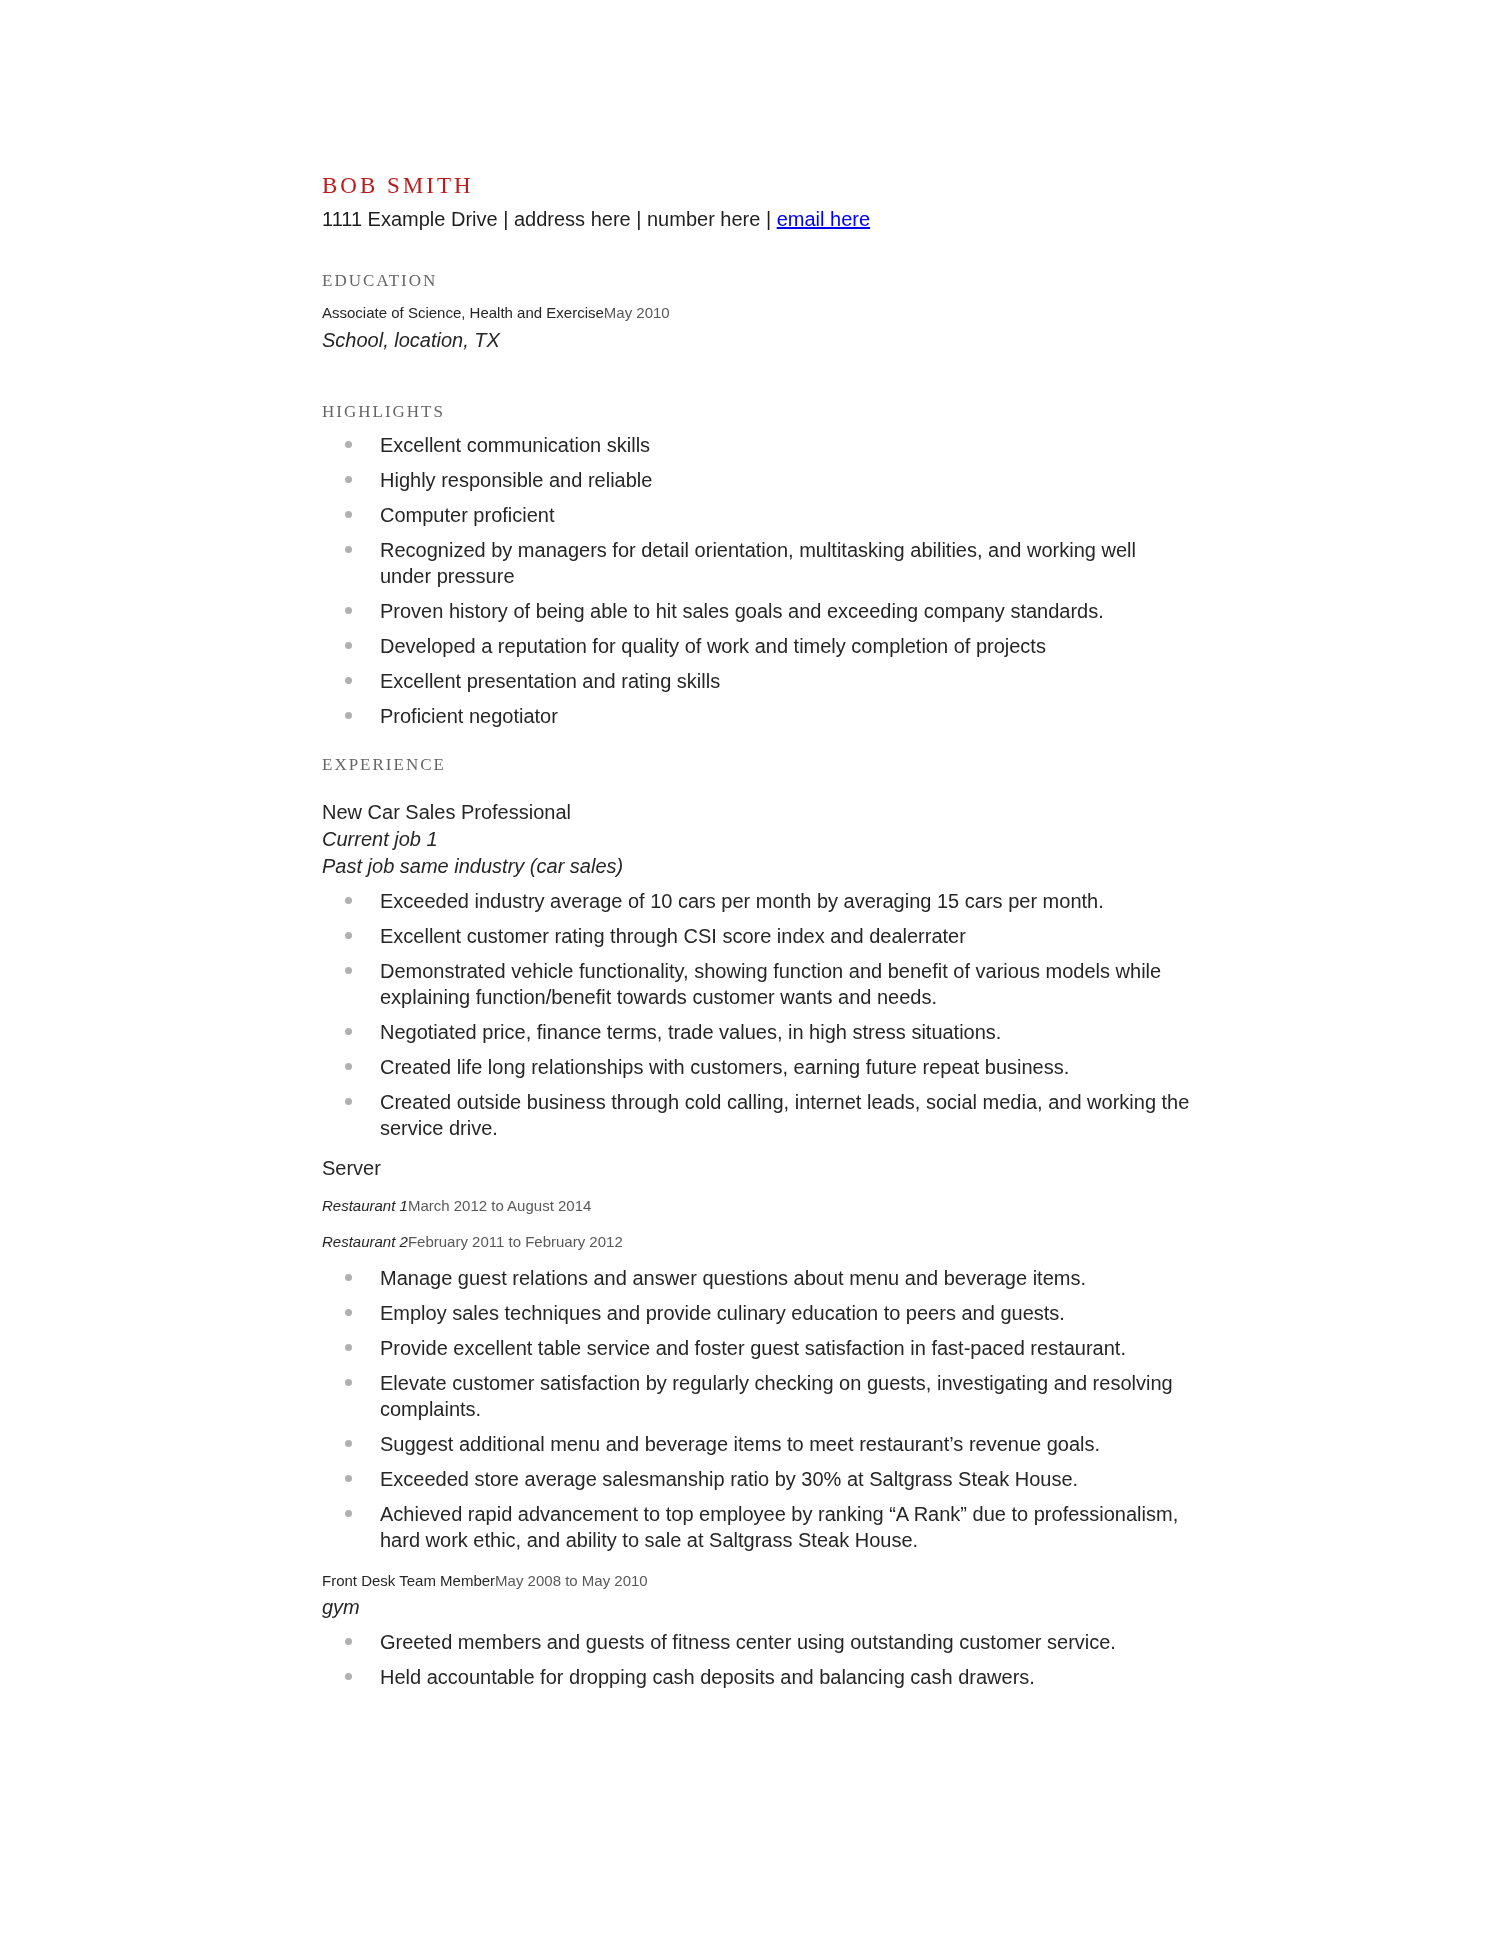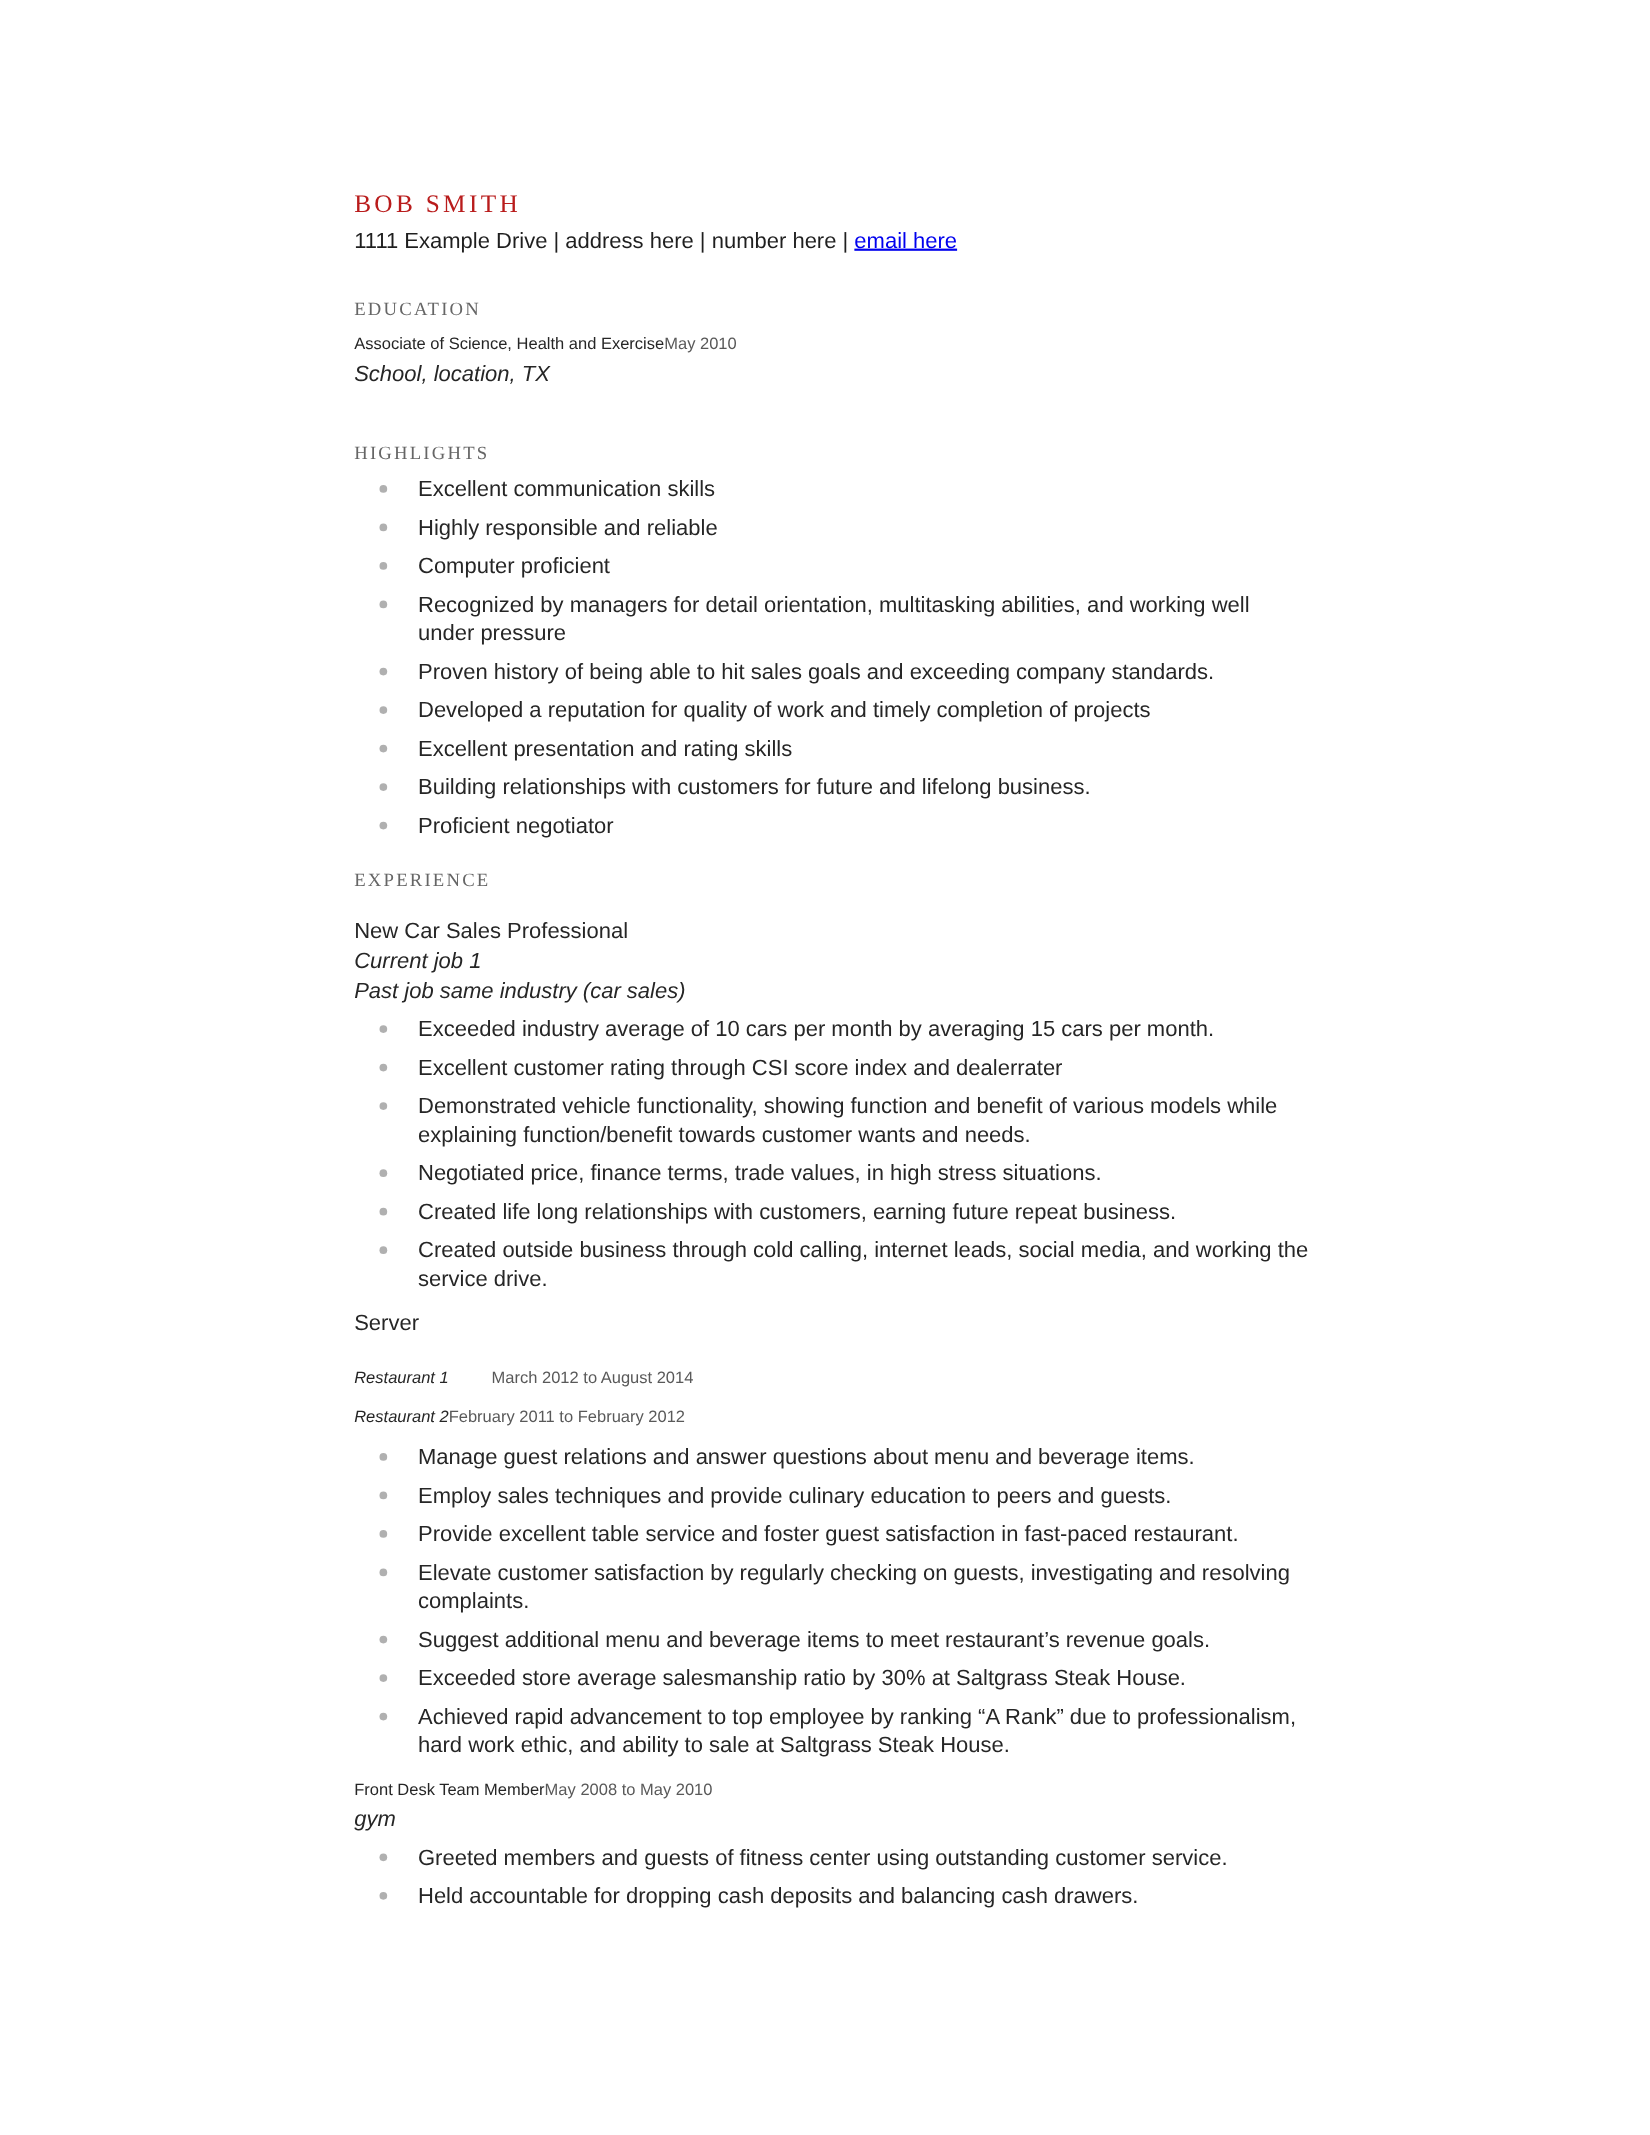--- a/index.html
+++ b/index.html
@@ -38,21 +38,21 @@
   ul.blist li { display:flex; margin:0 0 9px 0; font-size:20px; line-height:26px; }
   .dot {
     flex:none; width:7px; height:7px; border-radius:50%;
     background:#b0b0b0; margin:9px 0 0 23px;
   }
   .btxt { margin-left:28px; max-width:810px; }
 
   .job-title { font-size:20px; line-height:27px; }
   .mt22 { margin-top:22px; }
   .mt14 { margin-top:14px; }
-  .mt10 { margin-top:22px;gap:39px; }
+  .mt10 { margin-top:10px; }
   .mt9  { margin-top:9px; }
 </style>
 </head>
 <body>
 
 <div class="page">
   <div class="content">
 
     <div class="name">BOB SMITH</div>
     <div class="contact">
@@ -95,24 +95,20 @@
         <li>
             <span class="dot"></span>
             <span class="btxt">Developed a reputation for quality of work and timely completion of projects</span>
           </li>
         <li>
             <span class="dot"></span>
             <span class="btxt">Excellent presentation and rating skills</span>
           </li>
         <li>
             <span class="dot"></span>
-            <span class="btxt">Building relationships with customers for future and lifelong business.</span>
-          </li>
-        <li>
-            <span class="dot"></span>
             <span class="btxt">Proficient negotiator</span>
           </li>
       </ul>
     </div>
 
     <div class="sec-experience">
       <div class="sec-heading">EXPERIENCE</div>
 
       <div class="job-title mt22">New Car Sales Professional</div>
       <div class="job-title italic">Current job 1</div>

